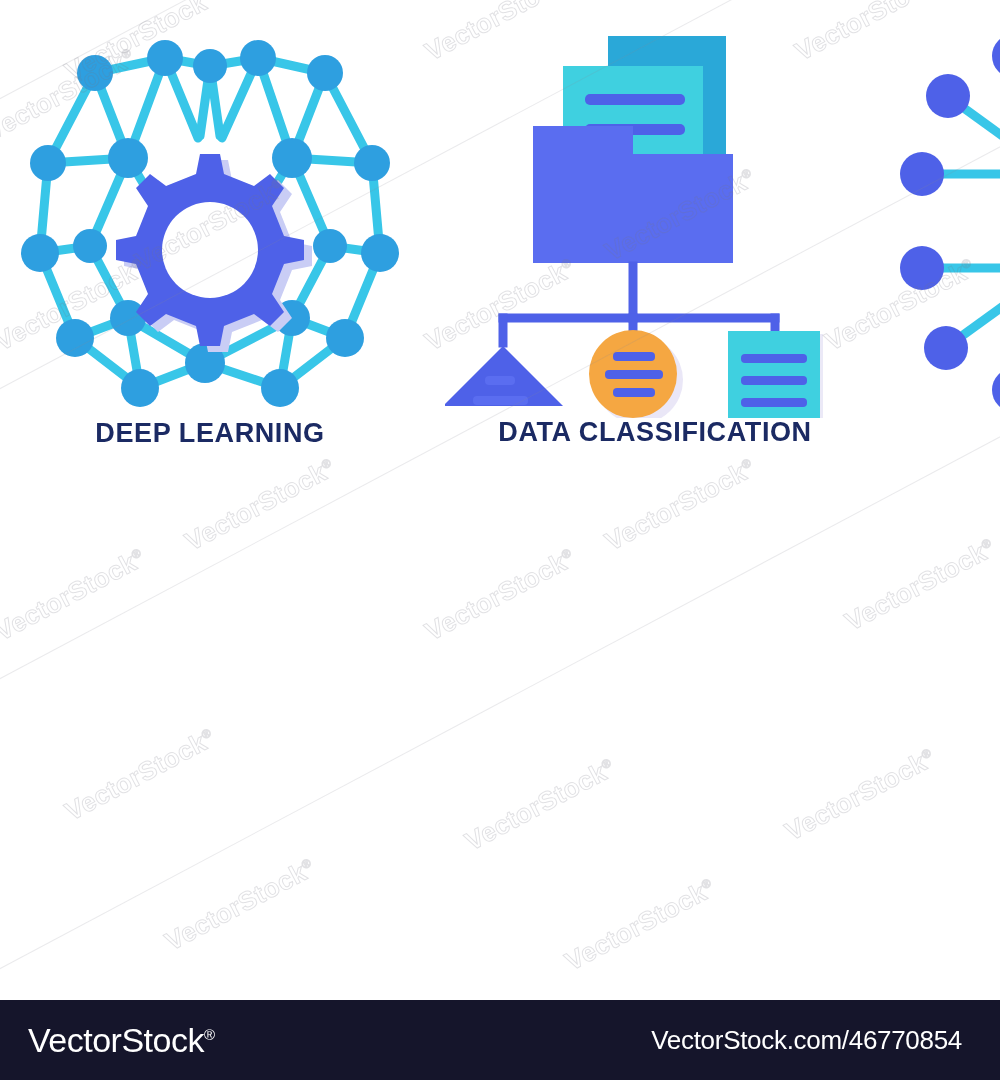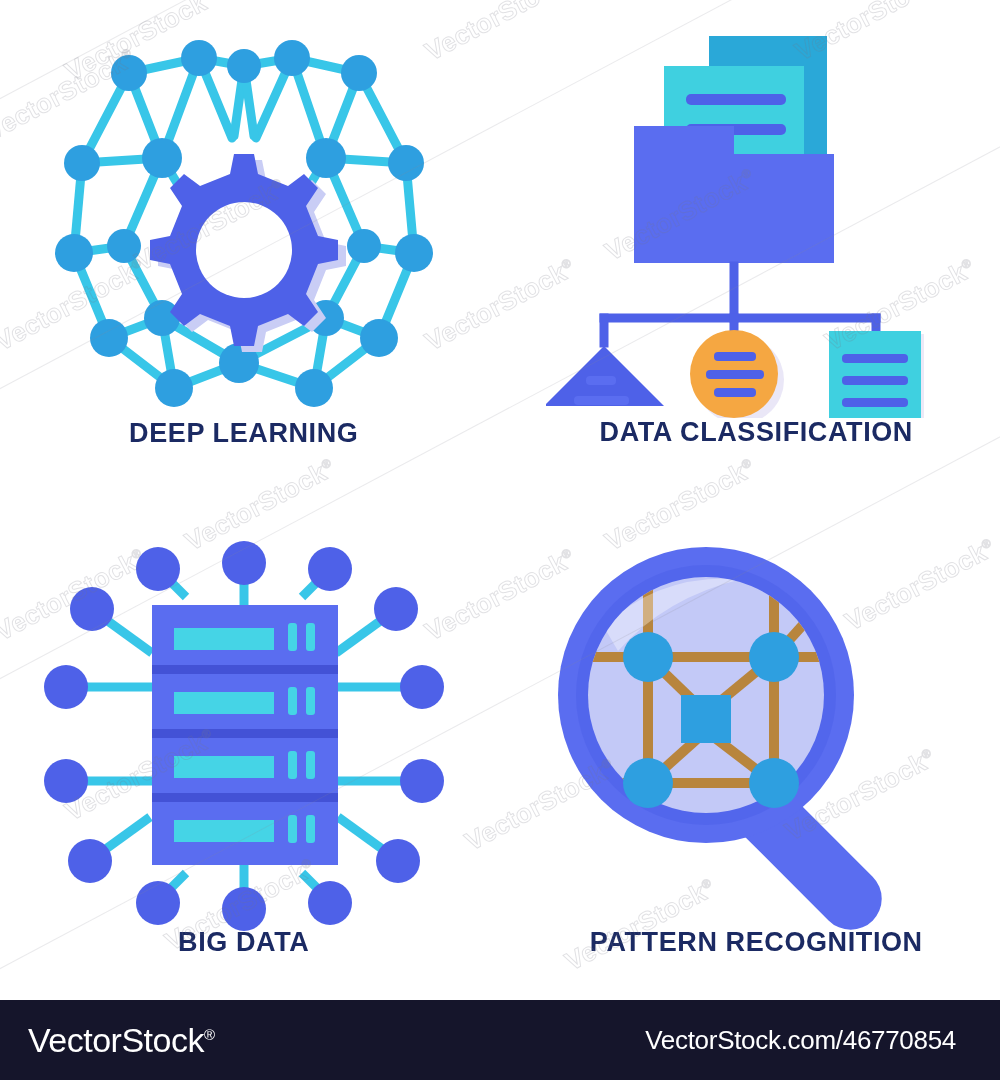--- a/index.html
+++ b/index.html
@@ -20,21 +20,21 @@
     width: 1000px;
     height: 1080px;
     background: #ffffff;
   }
   .grid {
     position: absolute;
     left: 0; top: 0;
     width: 1000px;
     height: 1000px;
     display: grid;
-    grid-template-columns: 1fr 1fr;
+    grid-template-columns: 1fr 1fr 1fr 1fr;
     grid-template-rows: 1fr 1fr;
     gap: 25px;
   }
   .cell {
     position: relative;
     display: flex;
     flex-direction: column;
     align-items: center;
     justify-content: flex-start;
   }
@@ -123,21 +123,21 @@
     position: relative;
     top: -12px;
     font-weight: 400;
   }
   #footer-url {
     color: #ffffff;
     font-family: "Liberation Sans", sans-serif;
     font-size: 26px;
     letter-spacing: -0.3px;
     font-weight: 400;
-    margin-right: 16px;
+    margin-right: 10px;
   }
 </style>
 </head>
 <body>
 
 <div id="stage">
 
   <div class="grid">
 
     <div class="cell q1">

